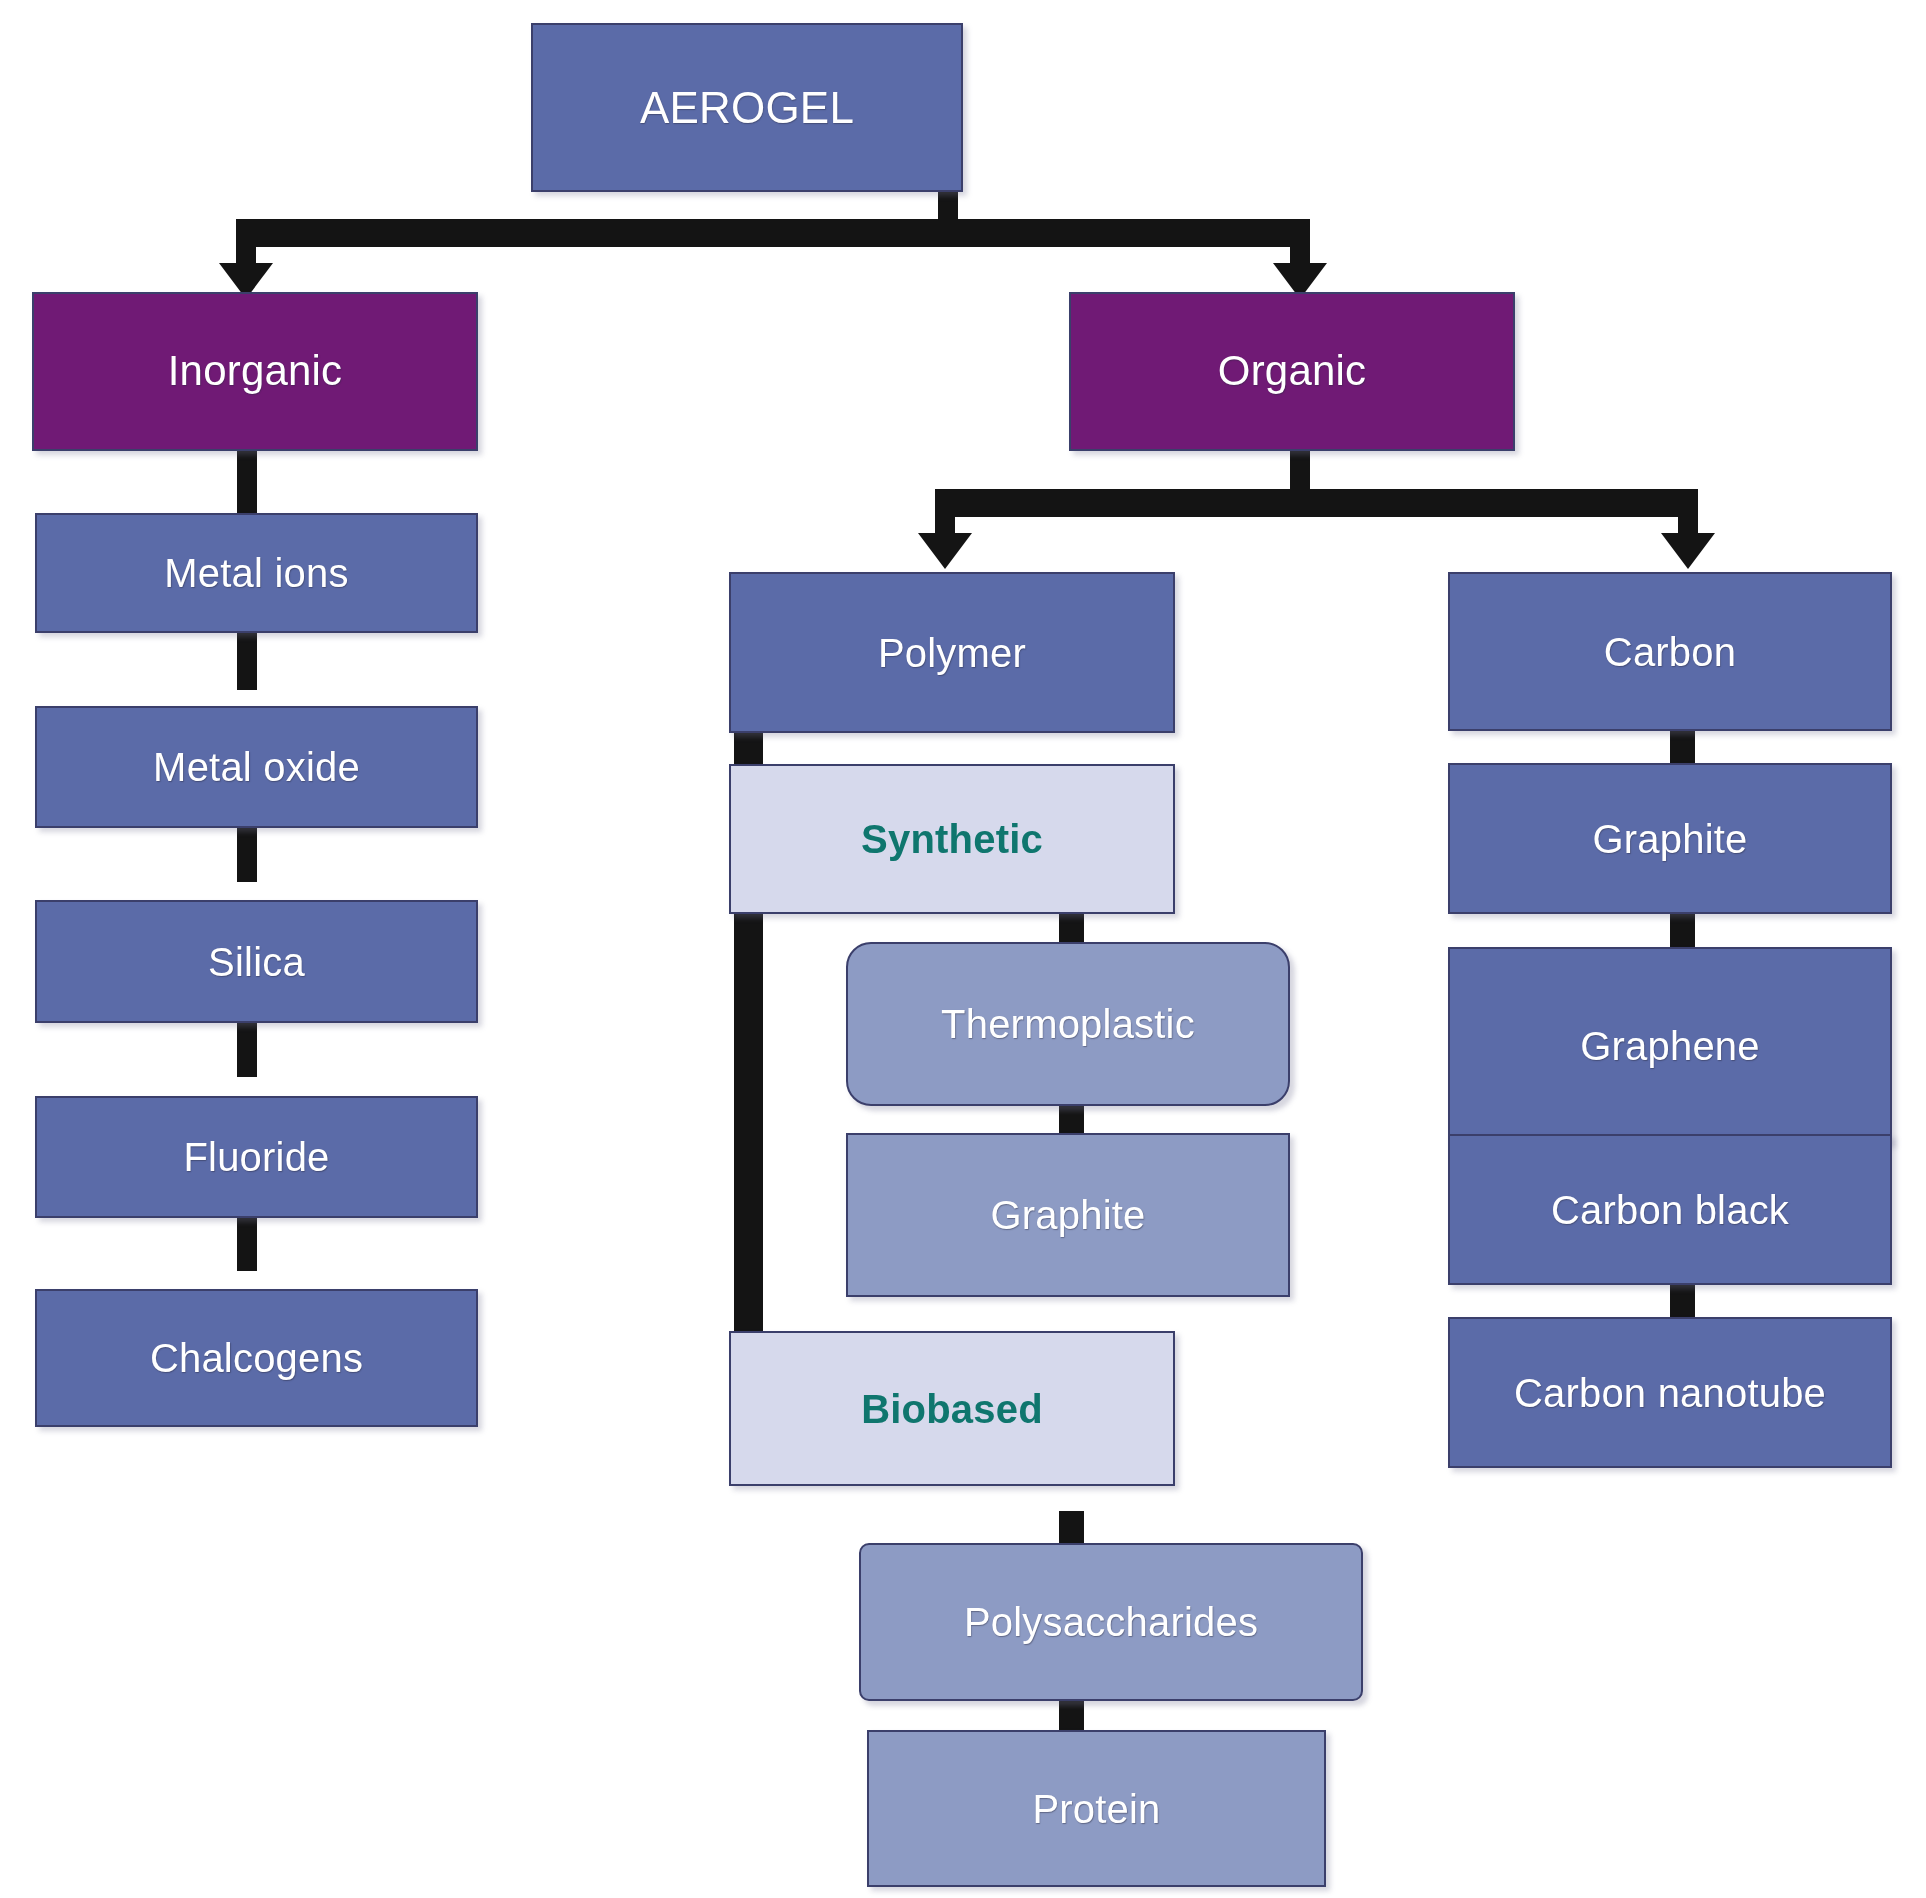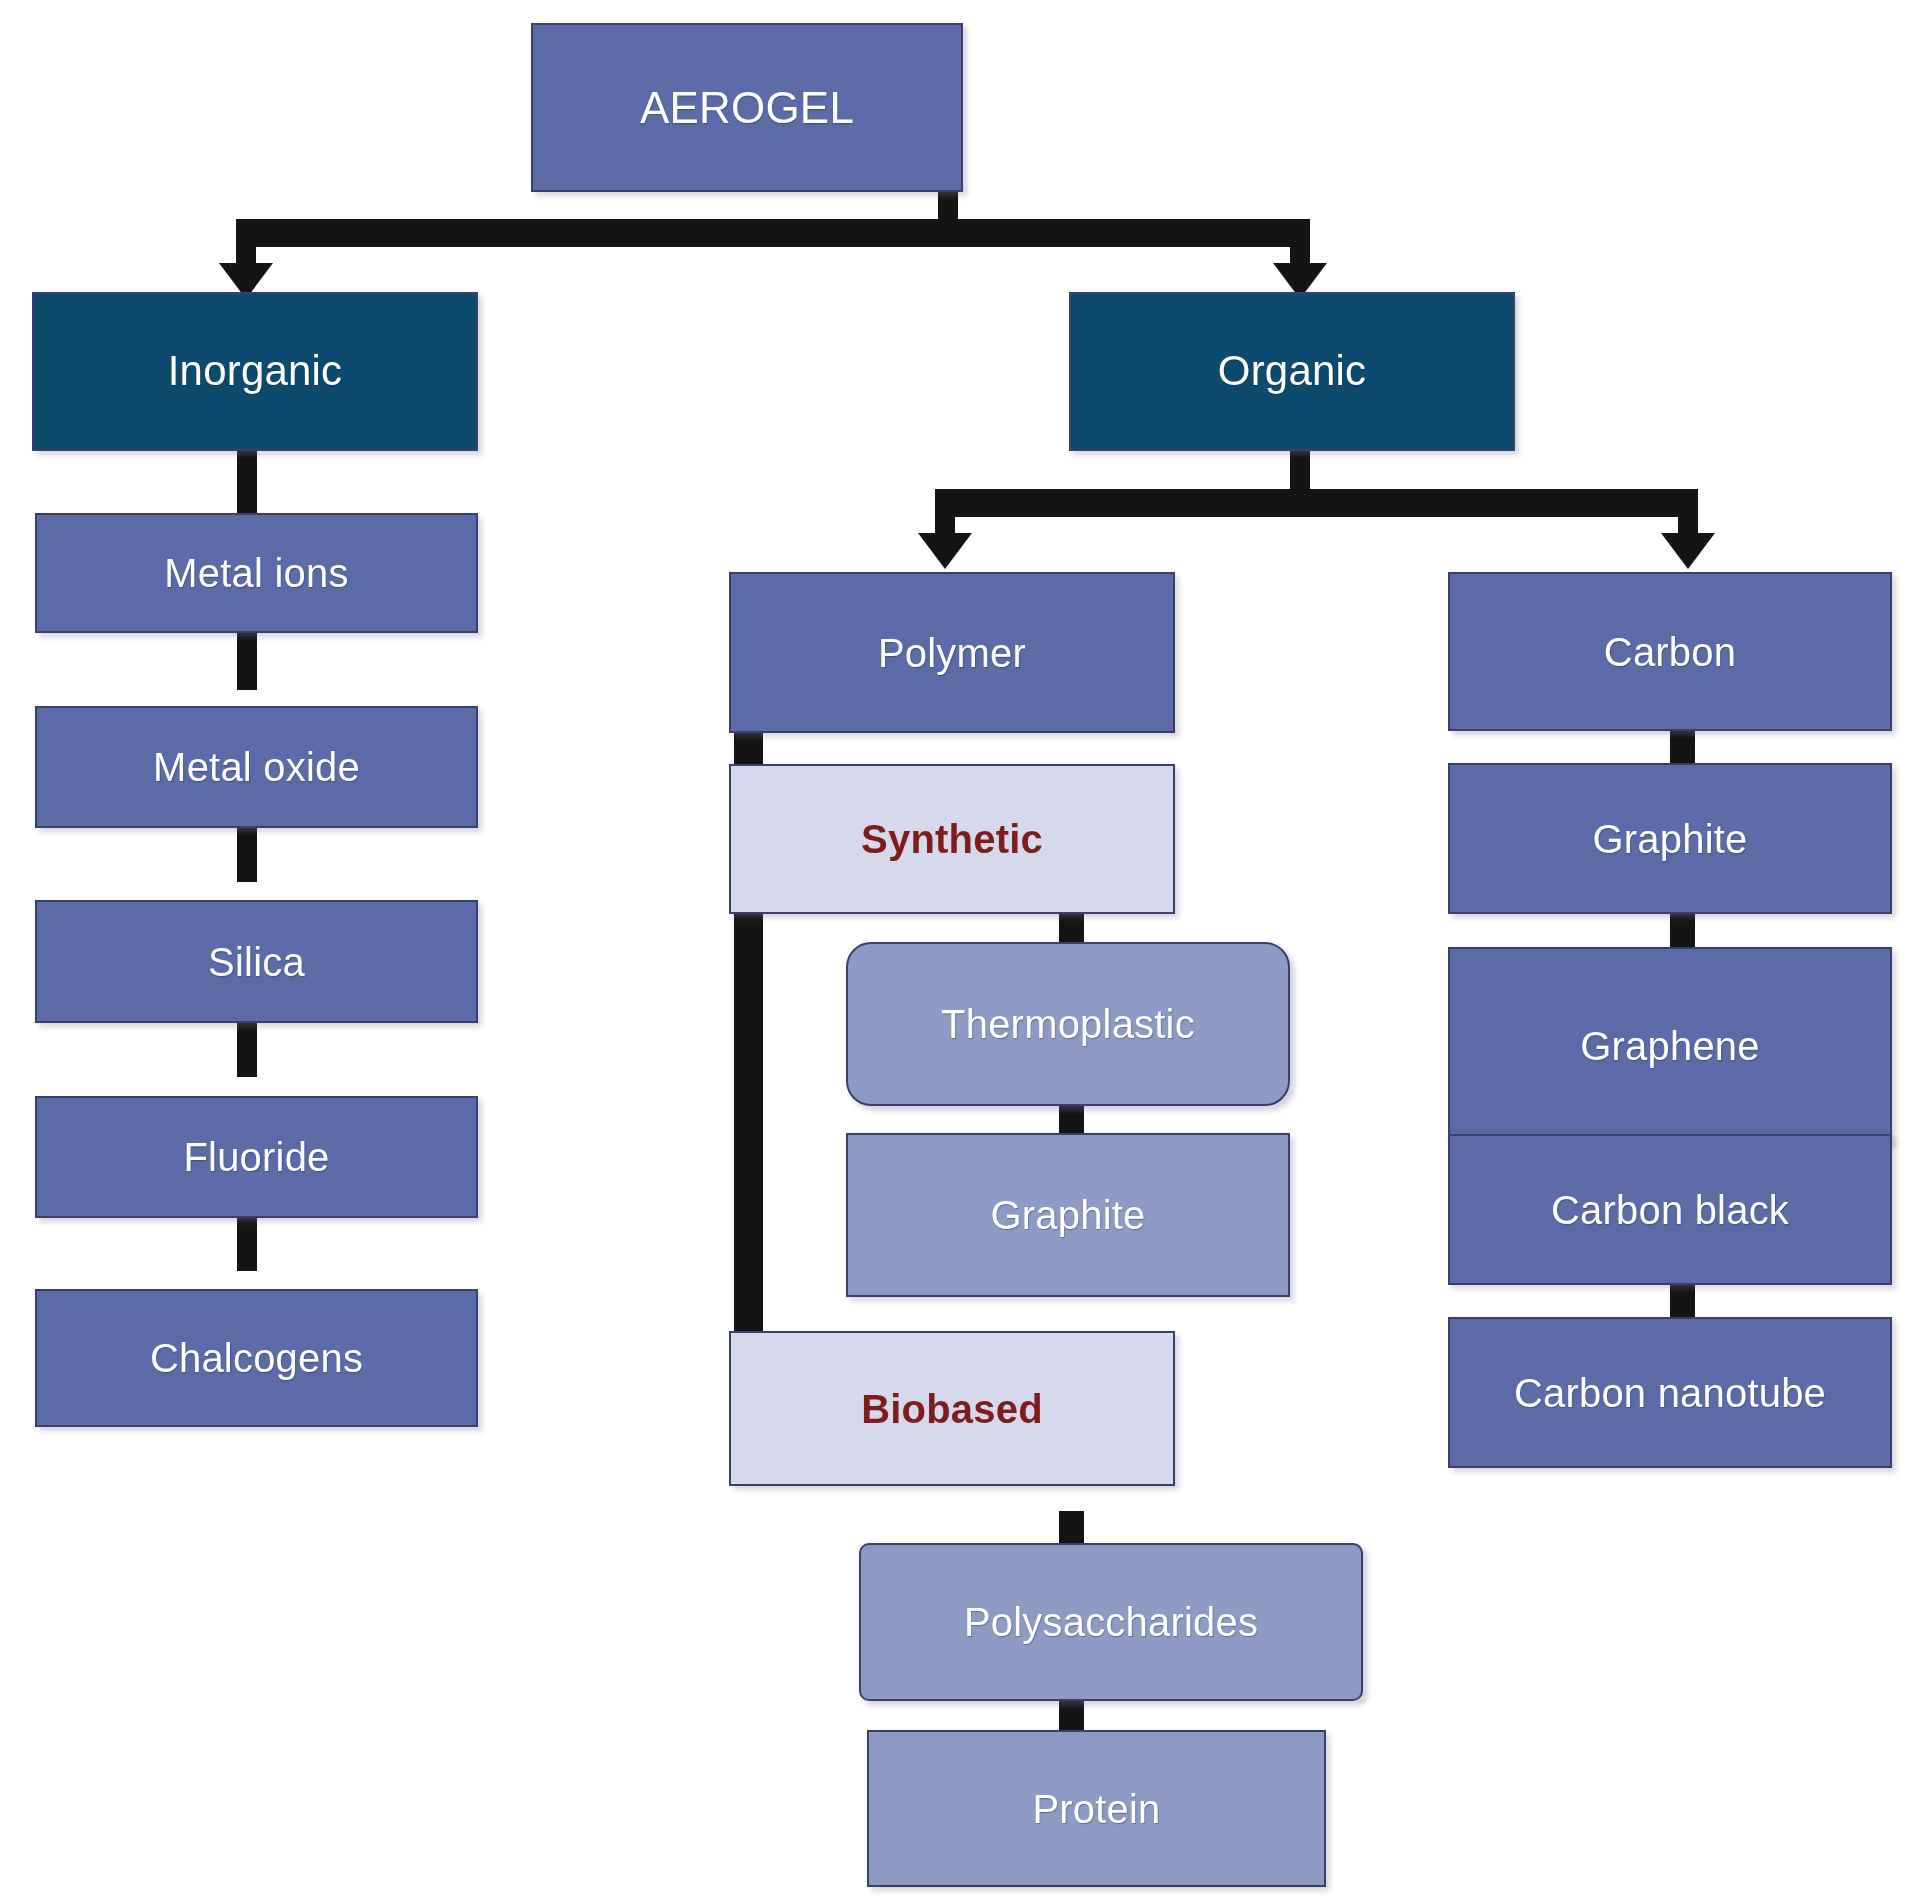--- a/index.html
+++ b/index.html
@@ -28,27 +28,27 @@
     z-index: 5;
   }
   .node .label {
     display: block;
     width: 100%;
     line-height: 1.1;
     letter-spacing: 0.2px;
   }
   
   .fill-root   { background: #5b6ba8; }
-  .fill-level1 { background: #0c4a6e; }
+  .fill-level1 { background: #701a75; }
   .fill-level2 { background: #5b6ba8; }
   .fill-light  { background: #d6d9ec; }
   .fill-mid    { background: #8d9bc4; }
 
   .text-white { color: #ffffff; text-shadow: 0.6px 0.6px 1.2px rgba(40,40,60,0.45); }
-  .text-dark  { color: #7f1d1d; }
+  .text-dark  { color: #0f766e; }
 
   
   .conn {
     position: absolute;
     background: #141414;
     z-index: 2;
   }
   .arrowhead {
     position: absolute;
     width: 0;

